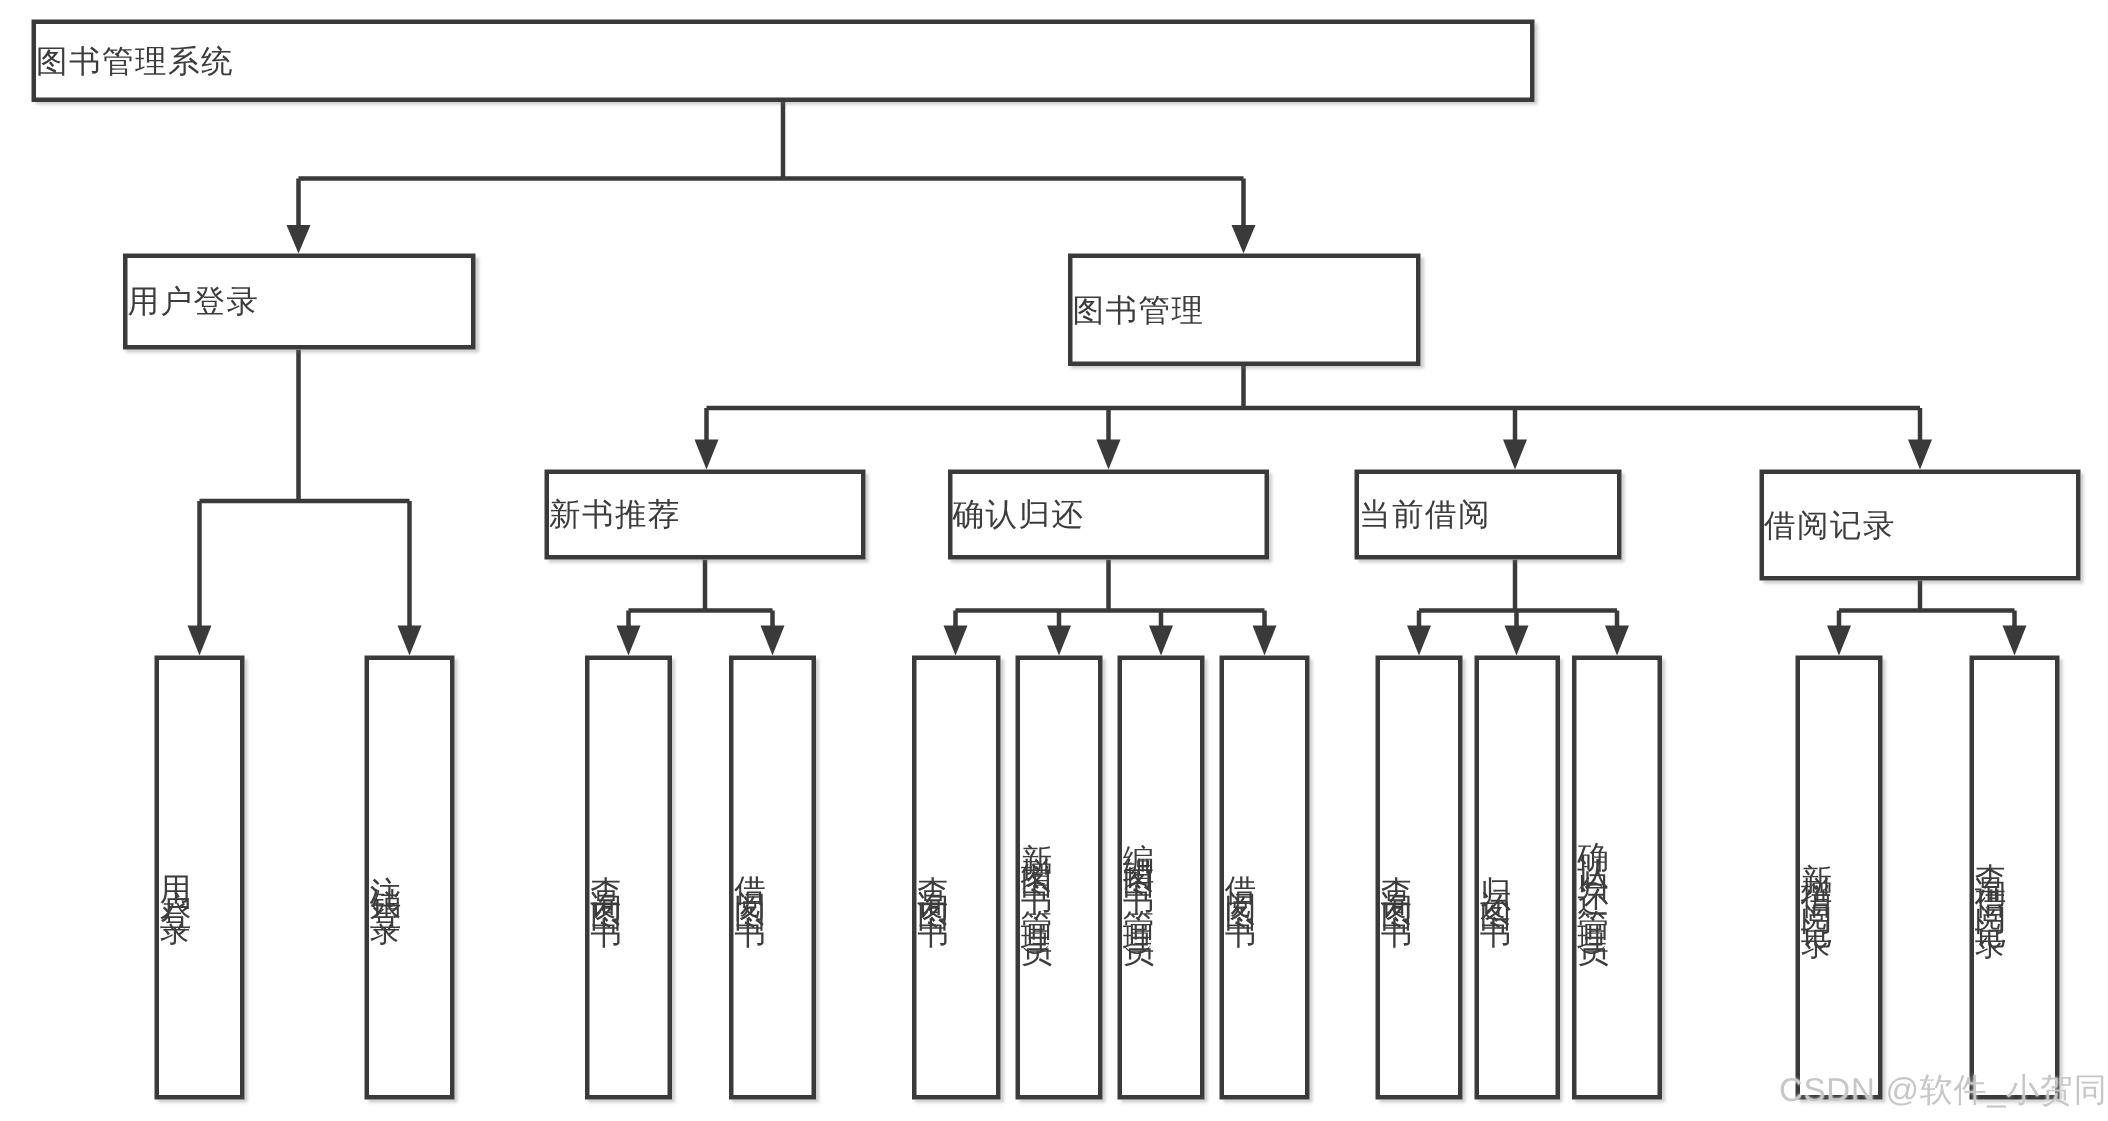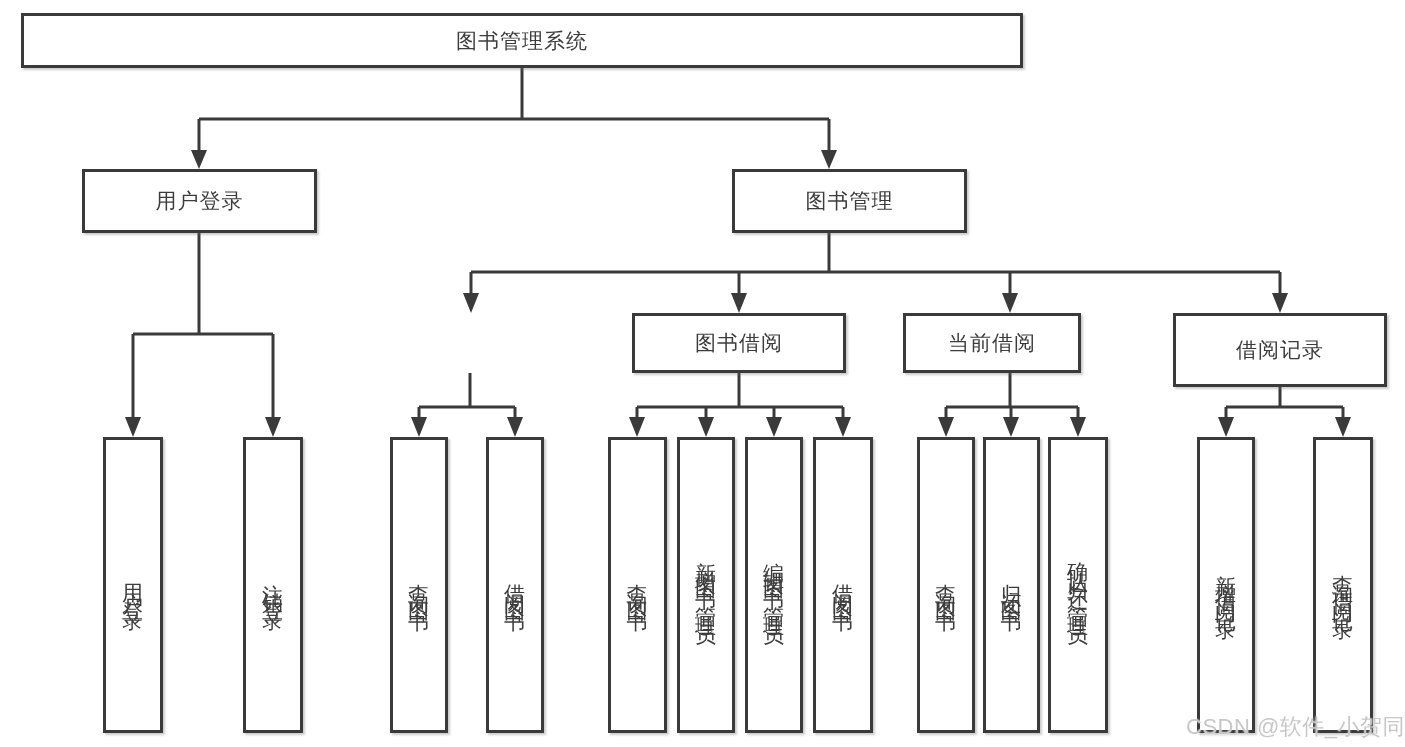--- a/index.html
+++ b/index.html
@@ -22,21 +22,21 @@
     top: 0;
     pointer-events: none;
   }
   .node {
     position: absolute;
     box-sizing: border-box;
     border: 3px solid #3a3a3a;
     background: #ffffff;
     display: flex;
     align-items: center;
-    justify-content: center;
+    justify-content: flex-start;
     box-shadow: 2px 2px 2px rgba(110,110,110,0.35);
   }
   .hbox span {
     font-size: 21px;
     letter-spacing: 1px;
     white-space: nowrap;
   }
   .vbox span {
     writing-mode: vertical-rl;
     text-orientation: mixed;
@@ -135,26 +135,29 @@
     </g>
   </svg>
 
   <div class="node hbox" style="left:21px;top:13px;width:1002px;height:55px">
     <span>图书管理系统</span>
   </div>
 
   <div class="node hbox" style="left:82px;top:169px;width:235px;height:64px">
     <span>用户登录</span>
   </div>
-  <div class="node hbox" style="left:732px;top:169px;width:235px;height:64px">
+  <div class="node hbox" style="left:712px;top:169px;width:235px;height:75px">
     <span>图书管理</span>
   </div>
 
+  <div class="node hbox" style="left:363px;top:313px;width:214px;height:60px">
+    <span>新书推荐</span>
+  </div>
   <div class="node hbox" style="left:632px;top:313px;width:214px;height:60px">
-    <span>图书借阅</span>
+    <span>确认归还</span>
   </div>
   <div class="node hbox" style="left:903px;top:313px;width:178px;height:60px">
     <span>当前借阅</span>
   </div>
   <div class="node hbox" style="left:1173px;top:313px;width:214px;height:74px">
     <span>借阅记录</span>
   </div>
 
   <div class="node vbox" style="left:103px;top:437px;width:60px;height:296px">
     <span>用户登录</span>

